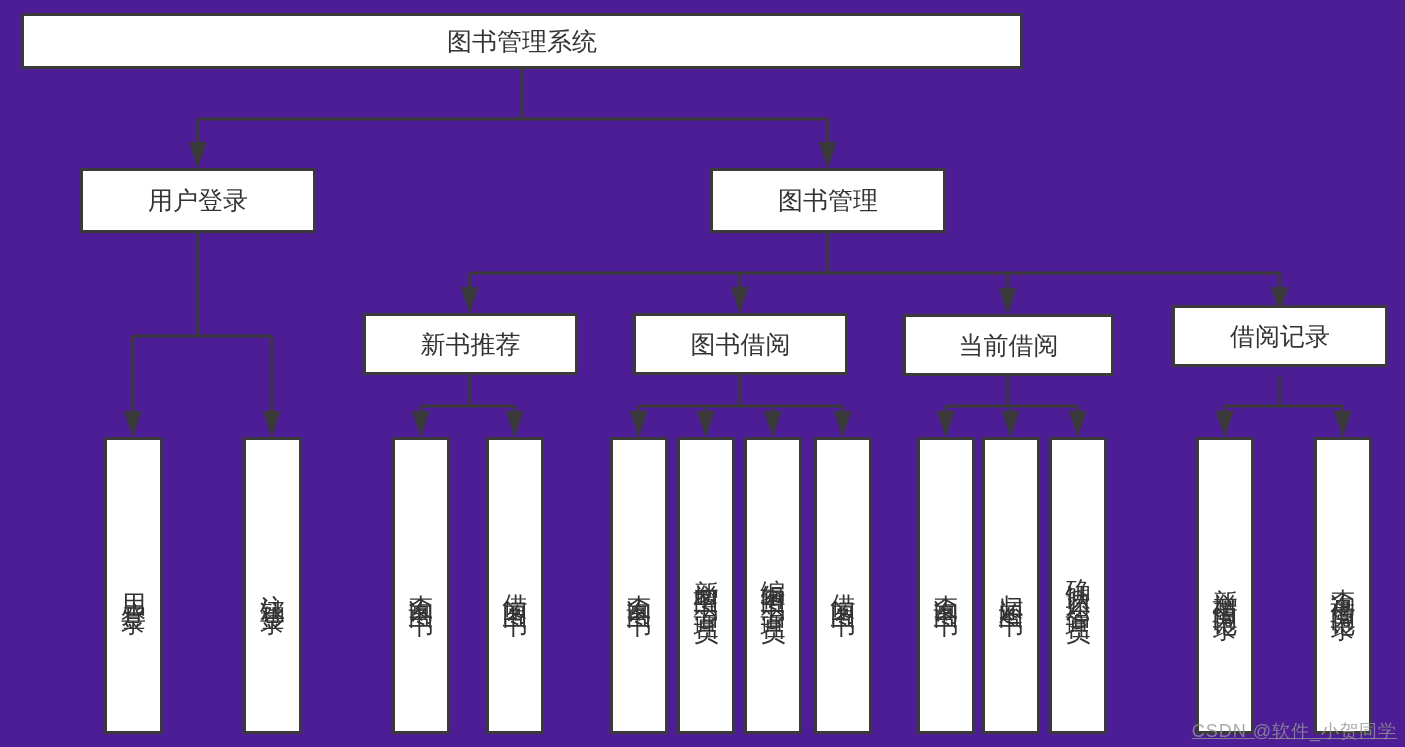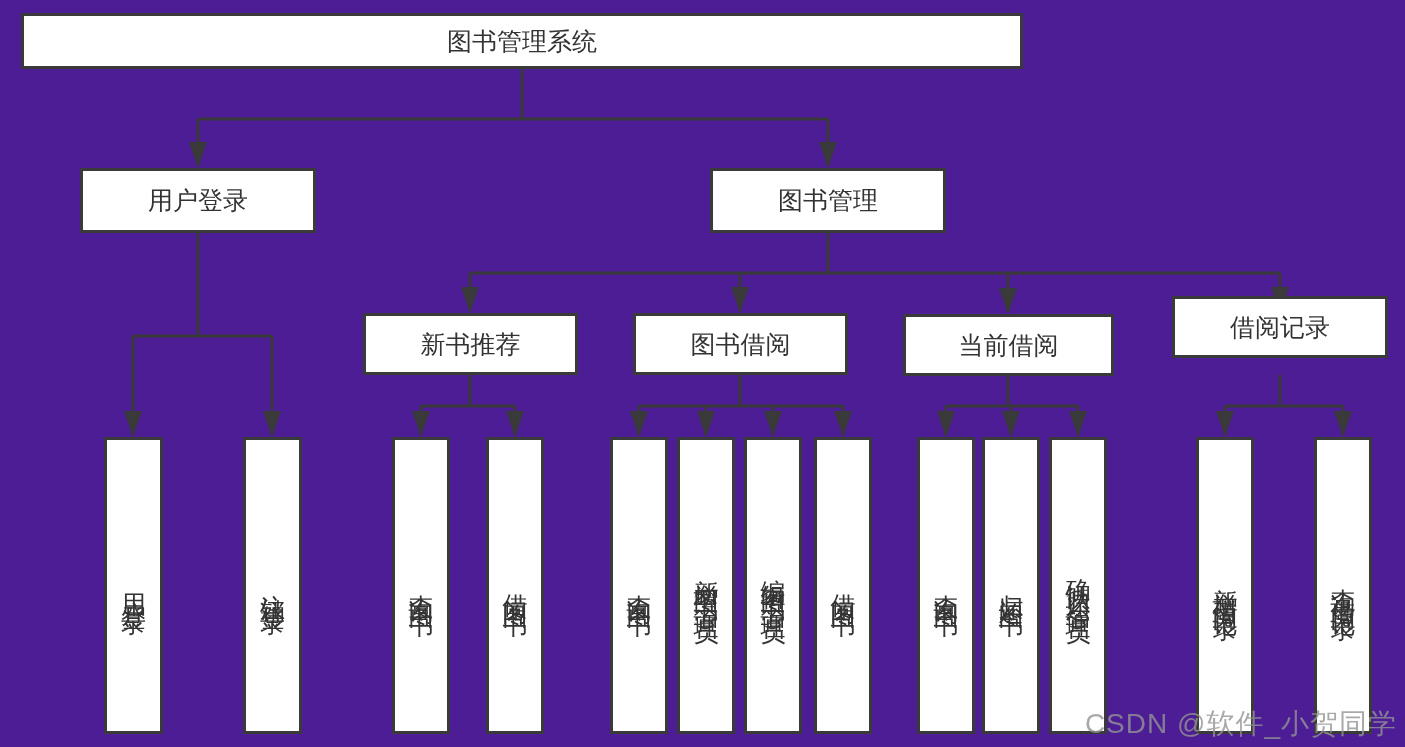--- a/index.html
+++ b/index.html
@@ -28,25 +28,26 @@
     writing-mode:vertical-rl;
     text-orientation:mixed;
     letter-spacing:6px;
     line-height:1;
     white-space:nowrap;
   }
   .watermark{
     position:absolute;
     right:8px;
     bottom:4px;
-    font-size:28px;
+    font-size:18px;
     color:rgba(148,148,148,0.8);
     letter-spacing:1px;
     z-index:3;
     white-space:nowrap;
+    text-decoration:underline;
   }
 </style>
 </head>
 <body>
 
 <div class="canvas">
 
   <svg class="wires" width="1405" height="747" viewBox="0 0 1405 747">
     <defs>
       <marker id="arw" markerUnits="userSpaceOnUse" markerWidth="26" markerHeight="18" refX="24" refY="9" orient="auto">
@@ -98,21 +99,21 @@
   </svg>
 
   <div class="box" style="left:21px;top:13px;width:1002px;height:56px">图书管理系统</div>
 
   <div class="box" style="left:80px;top:168px;width:236px;height:65px">用户登录</div>
   <div class="box" style="left:363px;top:313px;width:215px;height:62px">新书推荐</div>
 
   <div class="box" style="left:710px;top:168px;width:236px;height:65px">图书管理</div>
   <div class="box" style="left:903px;top:314px;width:211px;height:62px">当前借阅</div>
   <div class="box" style="left:633px;top:313px;width:215px;height:62px">图书借阅</div>
-  <div class="box" style="left:1172px;top:296px;width:216px;height:62px">借阅记录</div>
+  <div class="box" style="left:1172px;top:305px;width:216px;height:62px">借阅记录</div>
 
   <div class="box" style="left:104px;top:437px;width:59px;height:297px">
     <span class="vtxt">用户登录</span>
   </div>
   <div class="box" style="left:243px;top:437px;width:59px;height:297px">
     <span class="vtxt">注销登录</span>
   </div>
 
   <div class="box" style="left:392px;top:437px;width:58px;height:297px">
     <span class="vtxt">查询图书</span>

